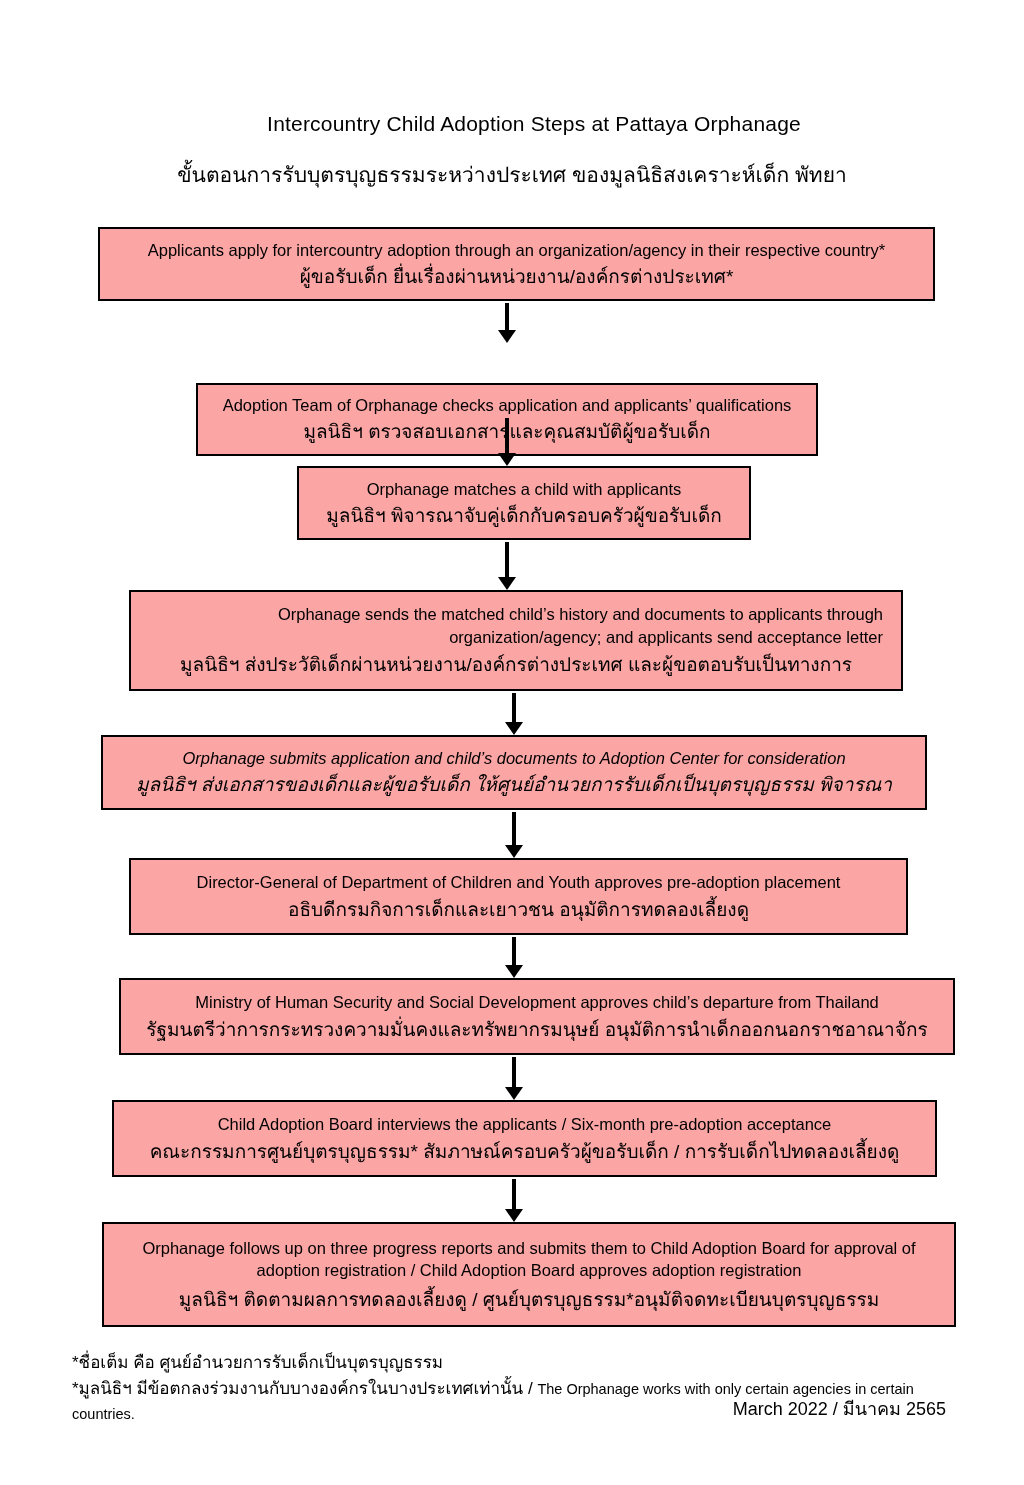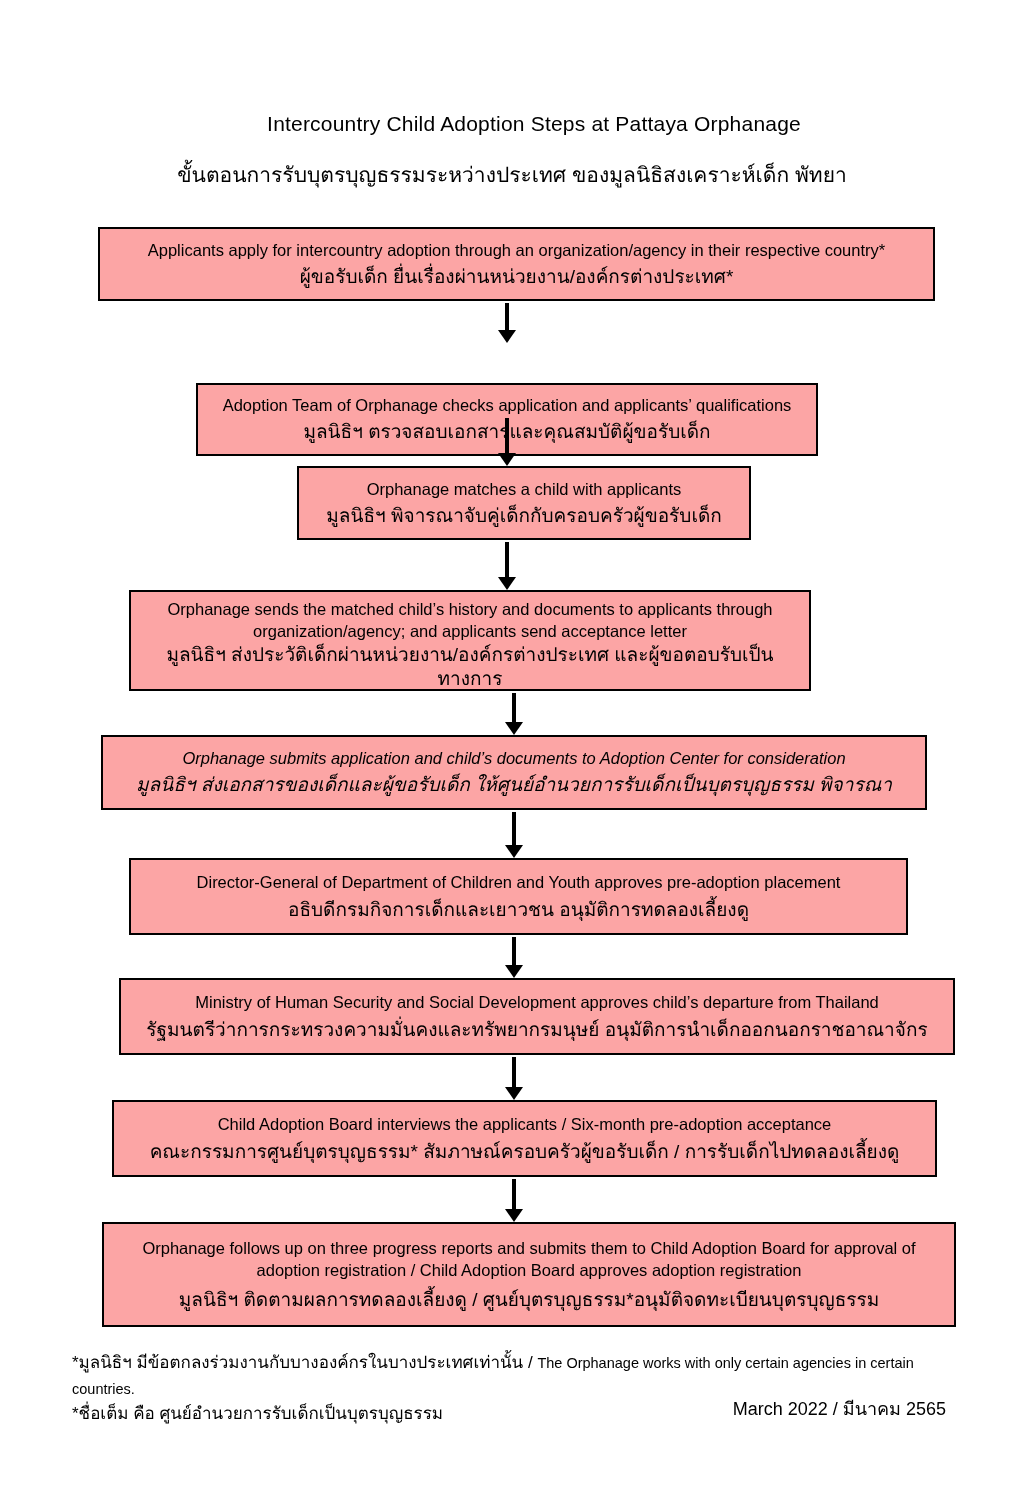--- a/index.html
+++ b/index.html
@@ -48,21 +48,21 @@
     font-size: 16.5px;
     line-height: 1.35;
   }
   .box .th {
     font-size: 19px;
     line-height: 1.3;
   }
   .b1 { left:  98px; top:  227px; width: 837px; height:  74px; }
   .b2 { left: 196px; top:  343px; width: 622px; height:  73px; margin-top: 40px; }
   .b3 { left: 297px; top:  466px; width: 454px; height:  74px; }
-  .b4 { left: 129px; top:  590px; width: 682px; height: 101px; }
+  .b4 { left: 129px; top:  590px; width: 774px; height: 101px; text-align: right; }
   .b5 { left: 101px; top:  735px; width: 826px; height:  75px; font-style: italic; }
   .b6 { left: 129px; top:  858px; width: 779px; height:  77px; }
   .b7 { left: 101px; top:  978px; width: 836px; height:  77px; margin-left: 18px; }
   .b8 { left: 112px; top: 1100px; width: 825px; height:  77px; }
   .b9 { left: 102px; top: 1222px; width: 854px; height: 105px; }
 
   .arrow {
     position: absolute;
     width: 18px;
     display: flex;
@@ -196,19 +196,19 @@
       <div class="stem"></div>
       <div class="head"></div>
     </div>
 
   <div class="box b9">
     <div class="en">Orphanage follows up on three progress reports and submits them to Child Adoption Board for approval of adoption registration / Child Adoption Board approves adoption registration</div>
     <div class="th">มูลนิธิฯ ติดตามผลการทดลองเลี้ยงดู / ศูนย์บุตรบุญธรรม*อนุมัติจดทะเบียนบุตรบุญธรรม</div>
   </div>
 
   <div class="footnotes">
+    <div>*ชื่อเต็ม คือ ศูนย์อำนวยการรับเด็กเป็นบุตรบุญธรรม</div>
     <div><span>*มูลนิธิฯ มีข้อตกลงร่วมงานกับบางองค์กรในบางประเทศเท่านั้น / </span><span class="fn-en">The Orphanage works with only certain agencies in certain countries.</span></div>
-    <div>*ชื่อเต็ม คือ ศูนย์อำนวยการรับเด็กเป็นบุตรบุญธรรม</div>
   </div>
 
   <div class="date-line">March 2022 / มีนาคม 2565</div>
 
 </div>
 
 </body></html>

